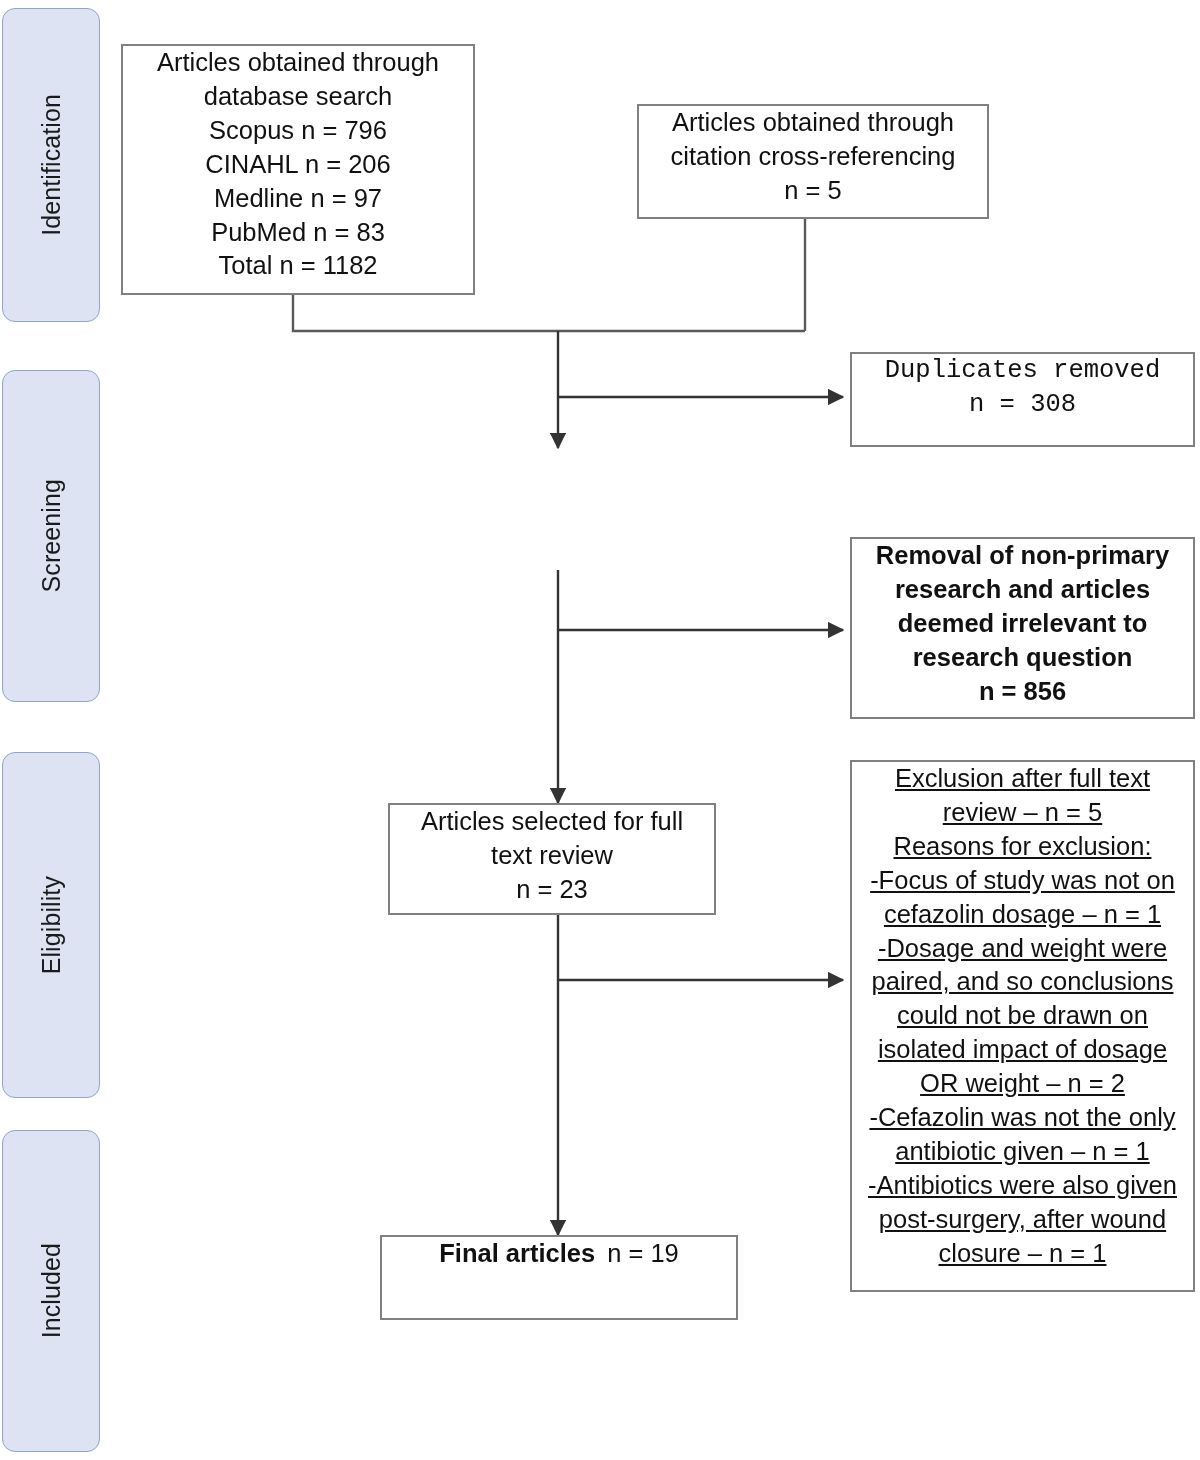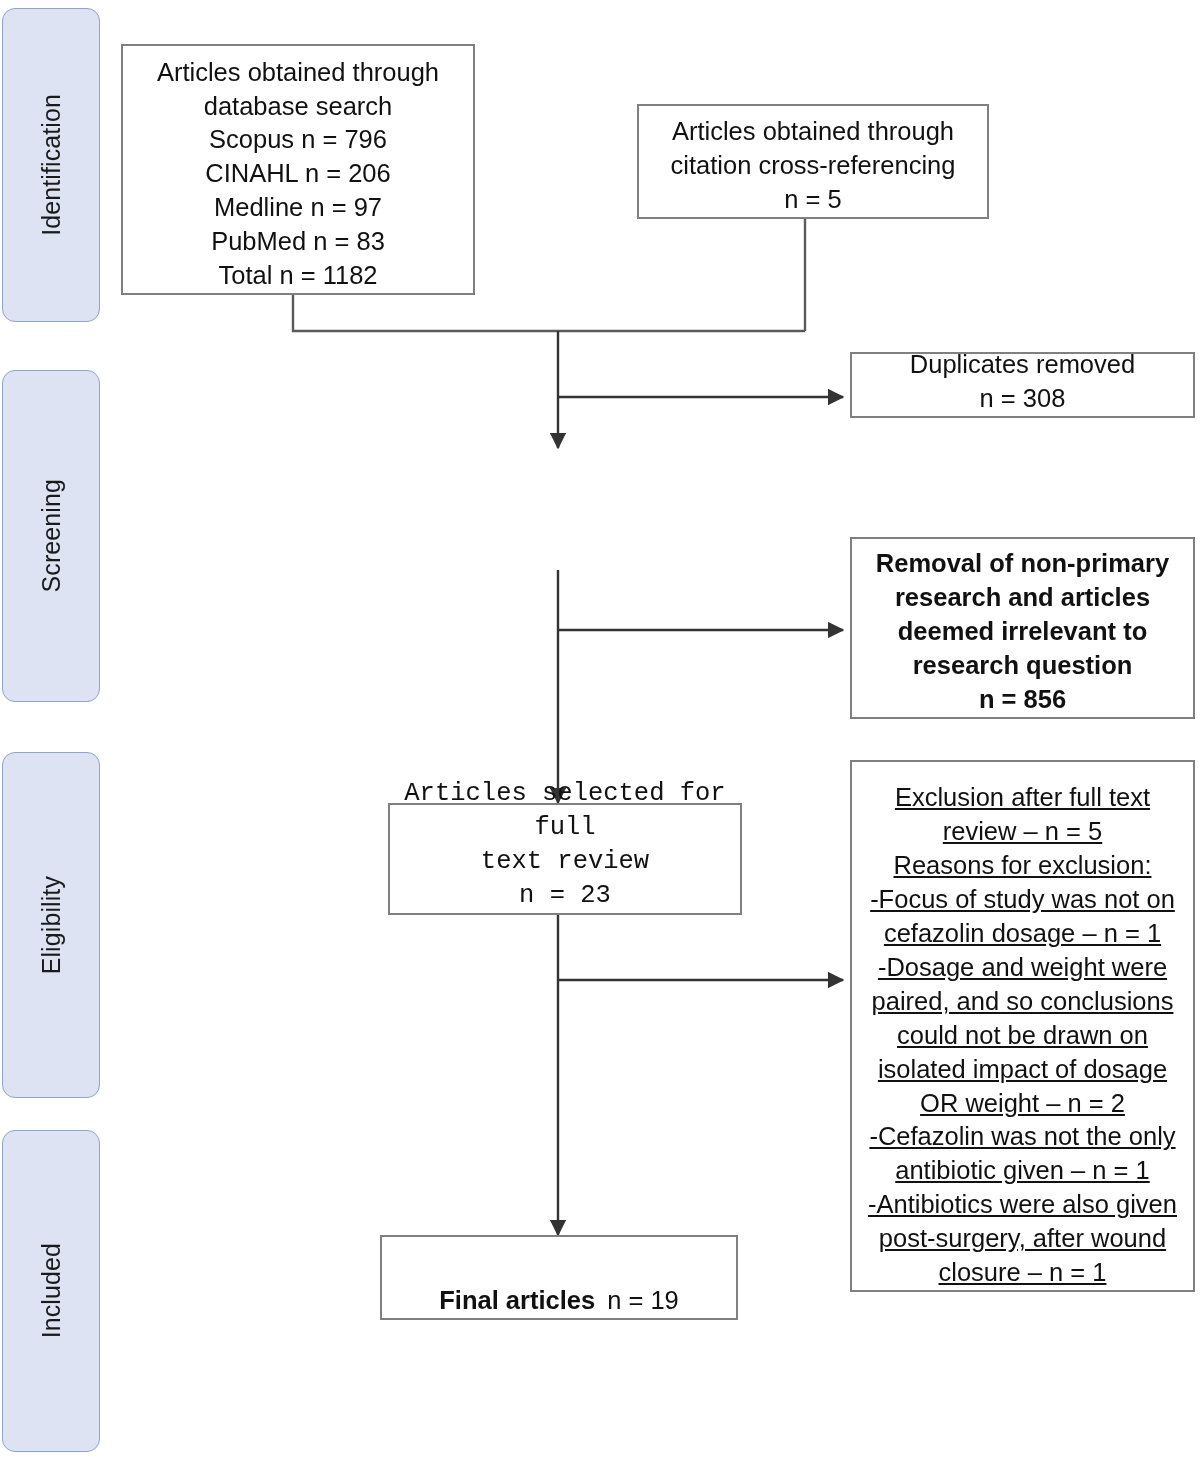--- a/index.html
+++ b/index.html
@@ -5,21 +5,21 @@
   html,body{margin:0;padding:0;background:#ffffff;}
   body{width:1200px;height:1460px;position:relative;
        font-family:"Liberation Sans","DejaVu Sans",sans-serif;
        color:#111111;overflow:hidden;}
   #canvas{position:absolute;left:0;top:0;width:1200px;height:1460px;}
   .pill{position:absolute;background:#dde3f3;border:1.6px solid #8ea5ce;
         border-radius:13px;display:flex;align-items:center;justify-content:center;}
   .pill span{writing-mode:vertical-rl;transform:rotate(180deg);
              font-size:25px;letter-spacing:.1px;color:#1a1a1a;white-space:nowrap;}
   .box{position:absolute;background:#ffffff;border:2px solid #808080;
-       box-sizing:border-box;display:flex;align-items:flex-end;justify-content:center;}
+       box-sizing:border-box;display:flex;align-items:flex-start;justify-content:center;}
   .box .txt{text-align:center;font-size:25.5px;line-height:1.33;
             color:#111111;padding:0 6px;white-space:pre-line;}
   .box .txt.bold{font-weight:bold;}
   svg.conn{position:absolute;left:0;top:0;width:1200px;height:1460px;
            pointer-events:none;overflow:visible;}
 </style>
 </head>
 <body>
 
 <div id="canvas">
@@ -77,35 +77,35 @@
 PubMed n = 83
 Total n = 1182</div>
   </div>
 
   <div class="box" style="left:637px;top:104px;width:352px;height:115px;">
     <div class="txt">Articles obtained through
 citation cross-referencing
 n = 5</div>
   </div>
 
-  <div class="box" style="left:850px;top:352px;width:345px;height:66px;">
+  <div class="box" style="left:850px;top:352px;width:345px;height:95px;font-family:Liberation Mono, monospace;">
     <div class="txt">Duplicates removed
 n = 308</div>
   </div>
 
 
   <div class="box" style="left:850px;top:537px;width:345px;height:182px;font-weight:bold;">
     <div class="txt">Removal of non-primary
 research and articles
 deemed irrelevant to
 research question
 n = 856</div>
   </div>
 
-  <div class="box" style="left:388px;top:803px;width:354px;height:112px;font-family:Liberation Mono, monospace;">
+  <div class="box" style="left:388px;top:803px;width:328px;height:112px;">
     <div class="txt">Articles selected for full
 text review
 n = 23</div>
   </div>
 
   <div class="box" style="left:850px;top:760px;width:345px;height:532px;text-decoration:underline;">
     <div class="txt">Exclusion after full text
 review – n = 5
 Reasons for exclusion:
 -Focus of study was not on

